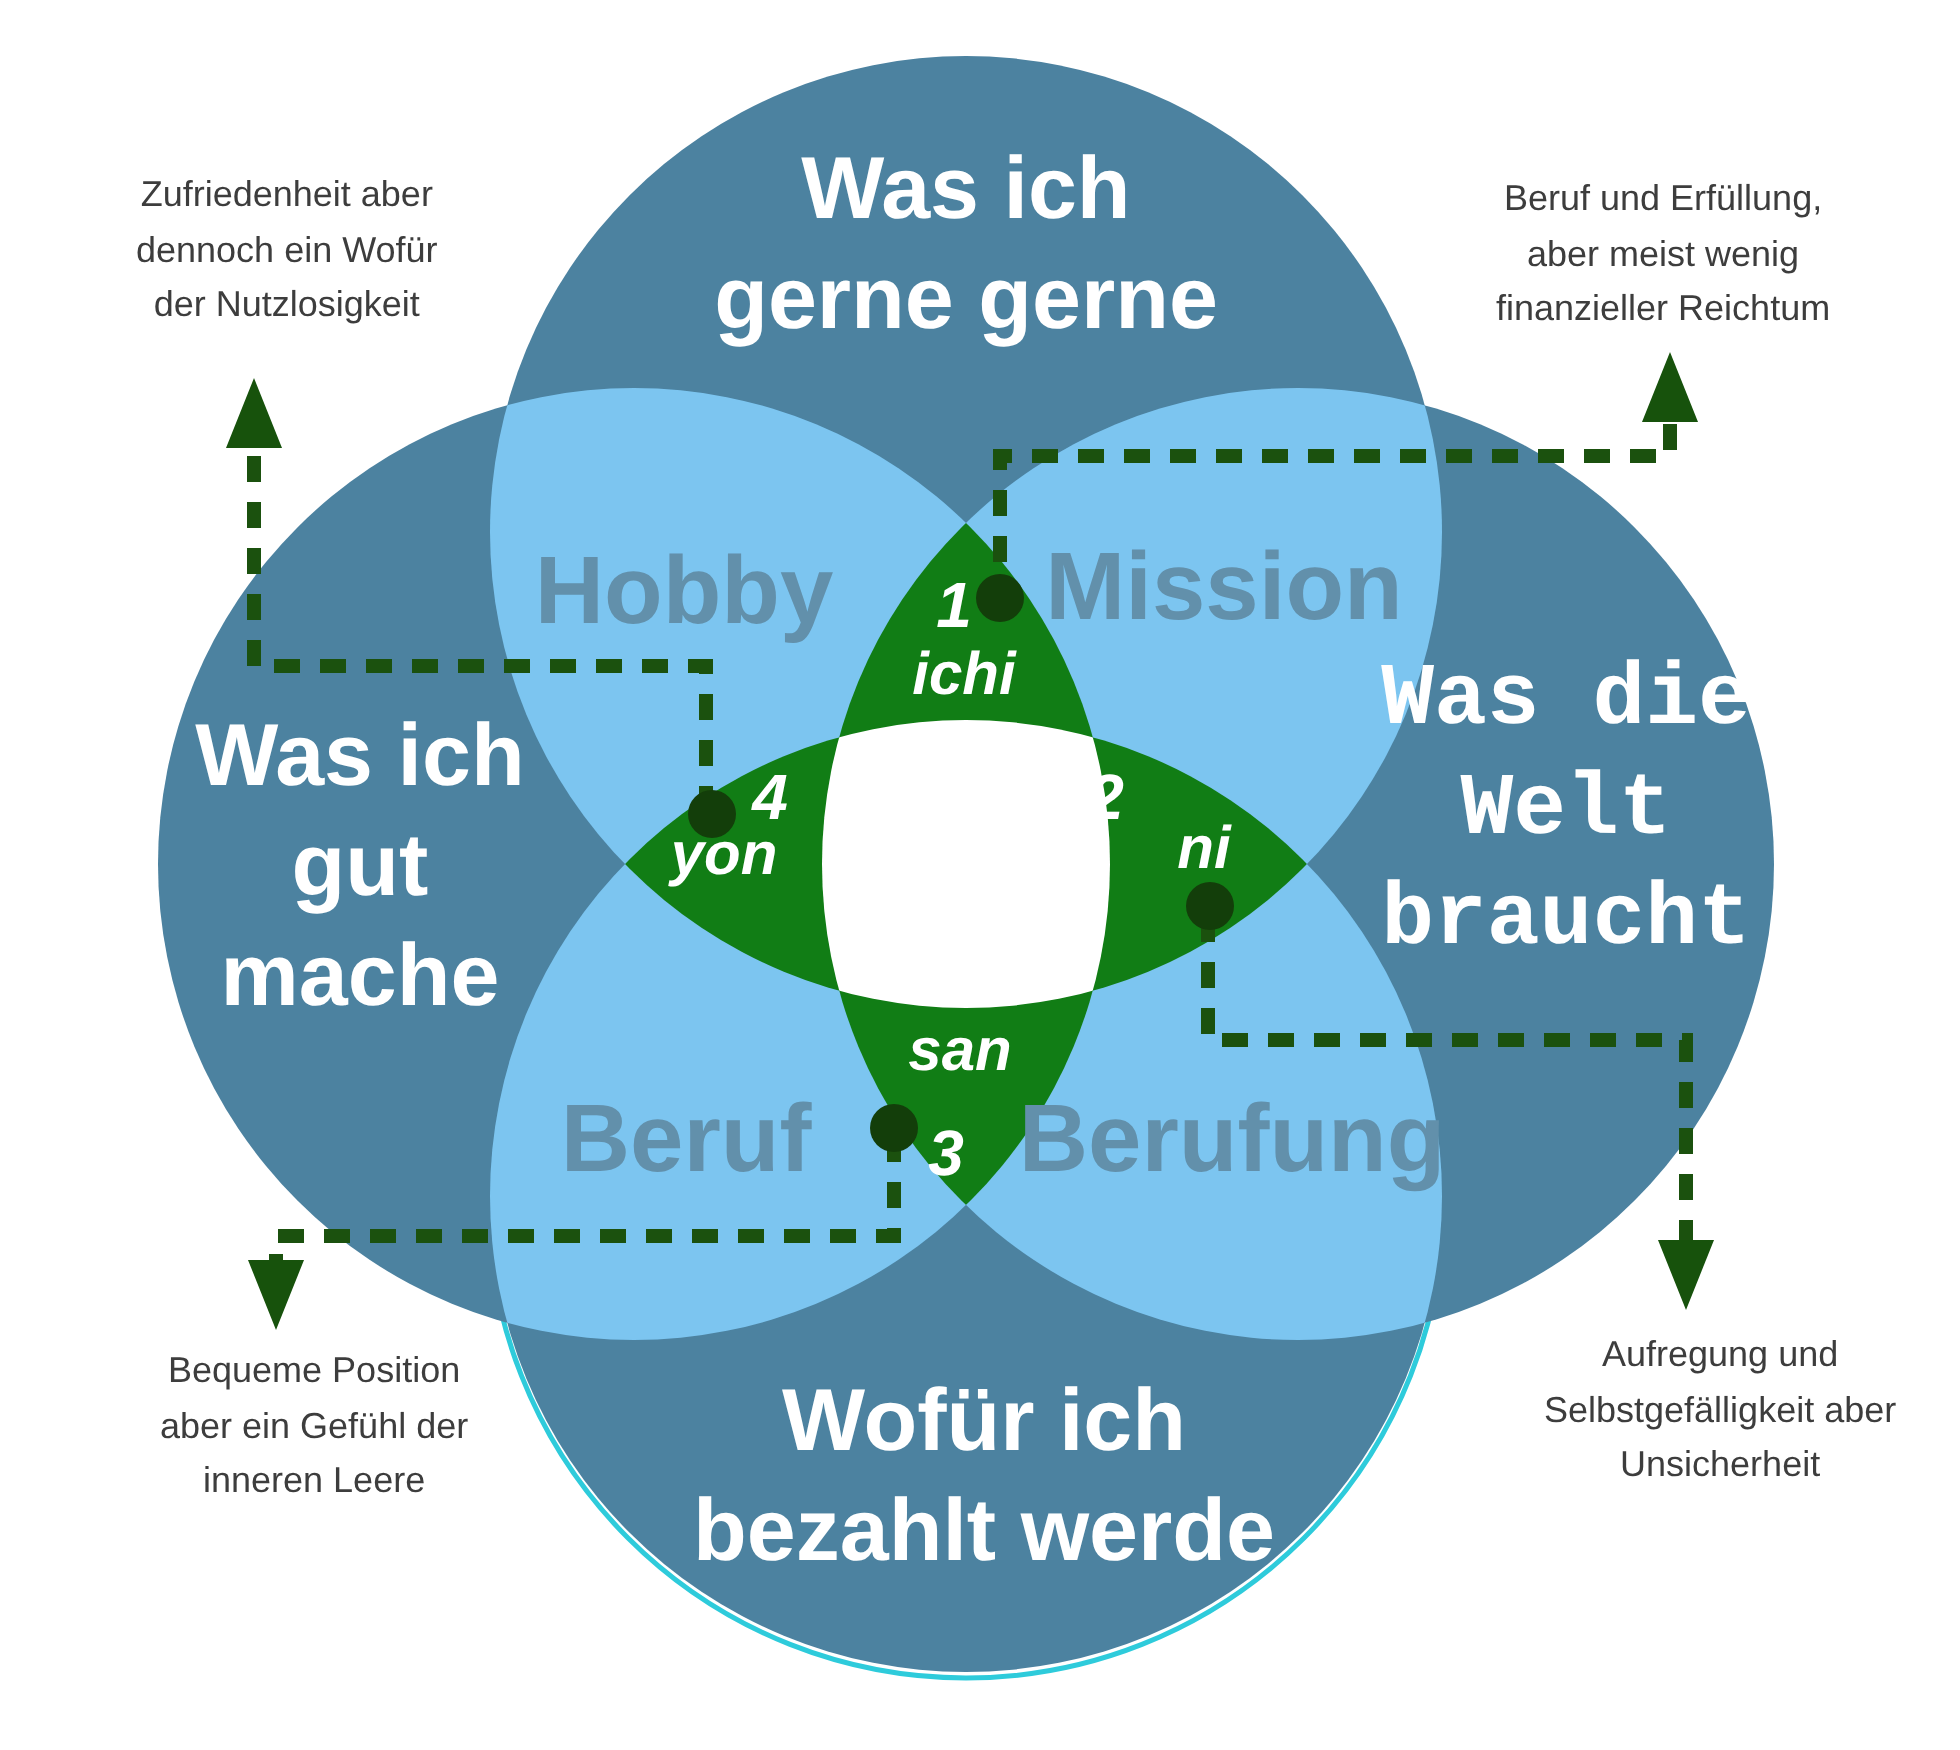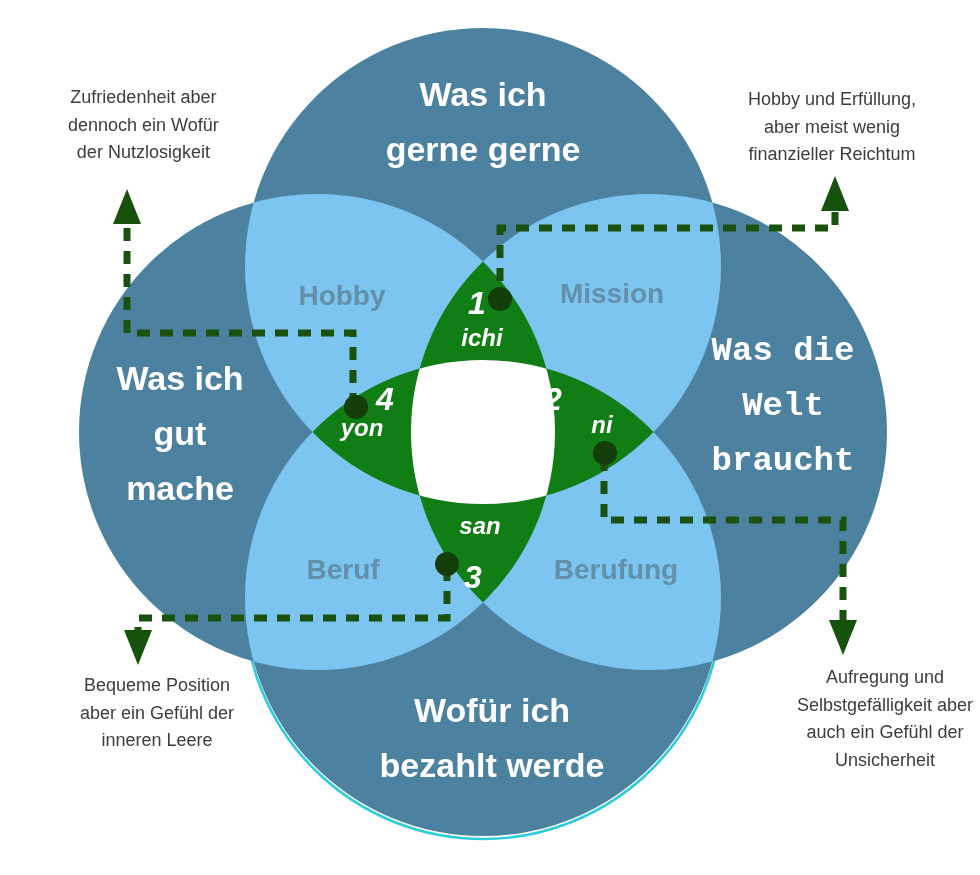--- a/index.html
+++ b/index.html
@@ -6,35 +6,35 @@
   #stage{
     position:relative;
     width:980px;height:875px;
     overflow:hidden;
     background:#ffffff;
     font-family:"Liberation Sans", sans-serif;
   }
   #venn-svg{position:absolute;left:0;top:0;}
   .abs{position:absolute;transform:translate(-50%,-50%);}
   .circle-title{
-    color:#ffffff;font-weight:700;font-size:34px;line-height:55px;
+    color:#ffffff;font-weight:700;font-size:44px;line-height:55px;
     text-align:center;white-space:nowrap;
   }
   .circle-title span{display:block;}
   .overlap-label{
-    color:#6290AB;font-weight:700;font-size:28px;white-space:nowrap;
+    color:#6290AB;font-weight:700;font-size:48px;white-space:nowrap;
   }
   .ikigai-title{
     color:#4C481C;font-weight:800;font-size:38px;letter-spacing:1px;white-space:nowrap;
   }
   .petal-num{
     color:#ffffff;font-weight:700;font-style:italic;font-size:32px;white-space:nowrap;
   }
   .petal-word{
-    color:#ffffff;font-weight:700;font-style:italic;font-size:24px;white-space:nowrap;
+    color:#ffffff;font-weight:700;font-style:italic;font-size:30px;white-space:nowrap;
   }
   .annotation{
     position:absolute;color:#3D3D3D;font-size:18px;line-height:27.5px;
     text-align:center;white-space:nowrap;
   }
   .annotation span{display:block;}
 </style>
 </head>
 <body>
 
@@ -149,29 +149,28 @@
 
   <div class="abs petal-num" style="left:385px;top:399px;">4</div>
   <div class="abs petal-word" style="left:362px;top:428px;">yon</div>
 
   <div class="annotation" style="left:68px;top:84px;">
     <span>Zufriedenheit aber</span>
     <span>dennoch ein Wofür</span>
     <span>der Nutzlosigkeit</span>
   </div>
   <div class="annotation" style="left:748px;top:86px;">
-    <span>Hobby und Erfüllung,</span>
+    <span>Beruf und Erfüllung,</span>
     <span>aber meist wenig</span>
     <span>finanzieller Reichtum</span>
   </div>
   <div class="annotation" style="left:80px;top:672px;">
     <span>Bequeme Position</span>
     <span>aber ein Gefühl der</span>
     <span>inneren Leere</span>
   </div>
-  <div class="annotation" style="left:772px;top:664px;margin-left:25px;">
+  <div class="annotation" style="left:772px;top:664px;">
     <span>Aufregung und</span>
     <span>Selbstgefälligkeit aber</span>
-    <span>auch ein Gefühl der</span>
     <span>Unsicherheit</span>
   </div>
 
 </div>
 
 </body></html>

